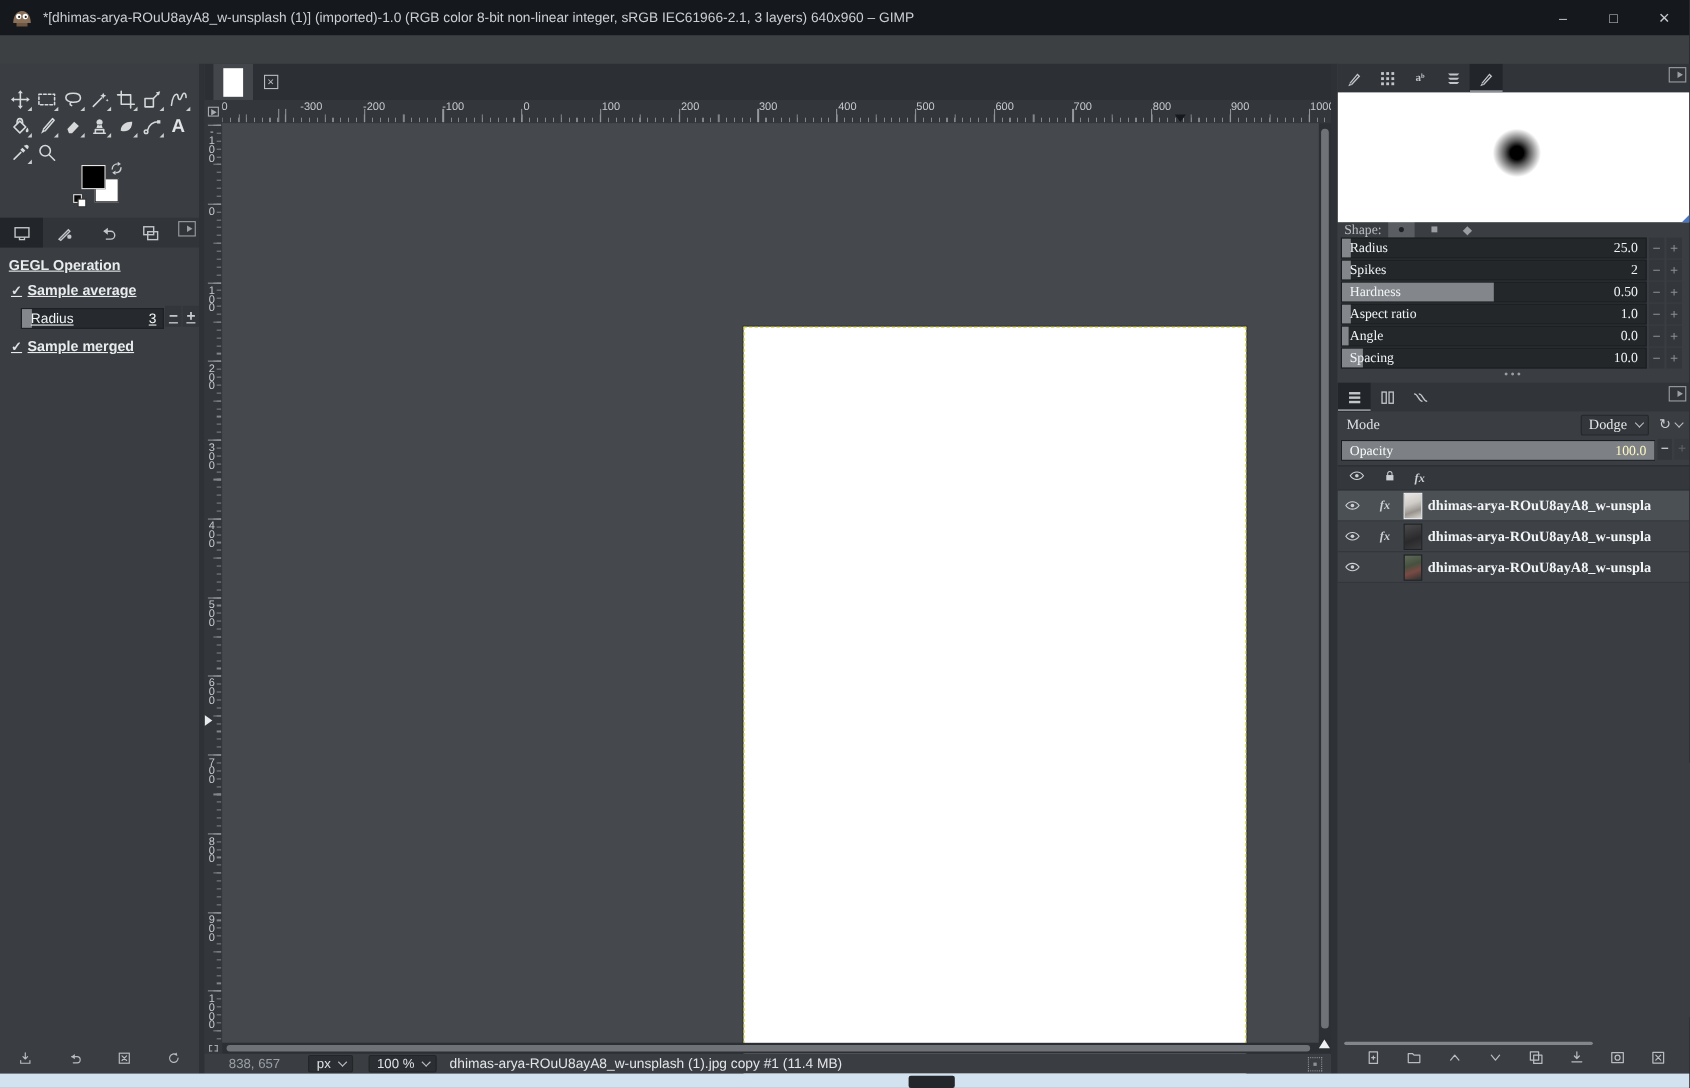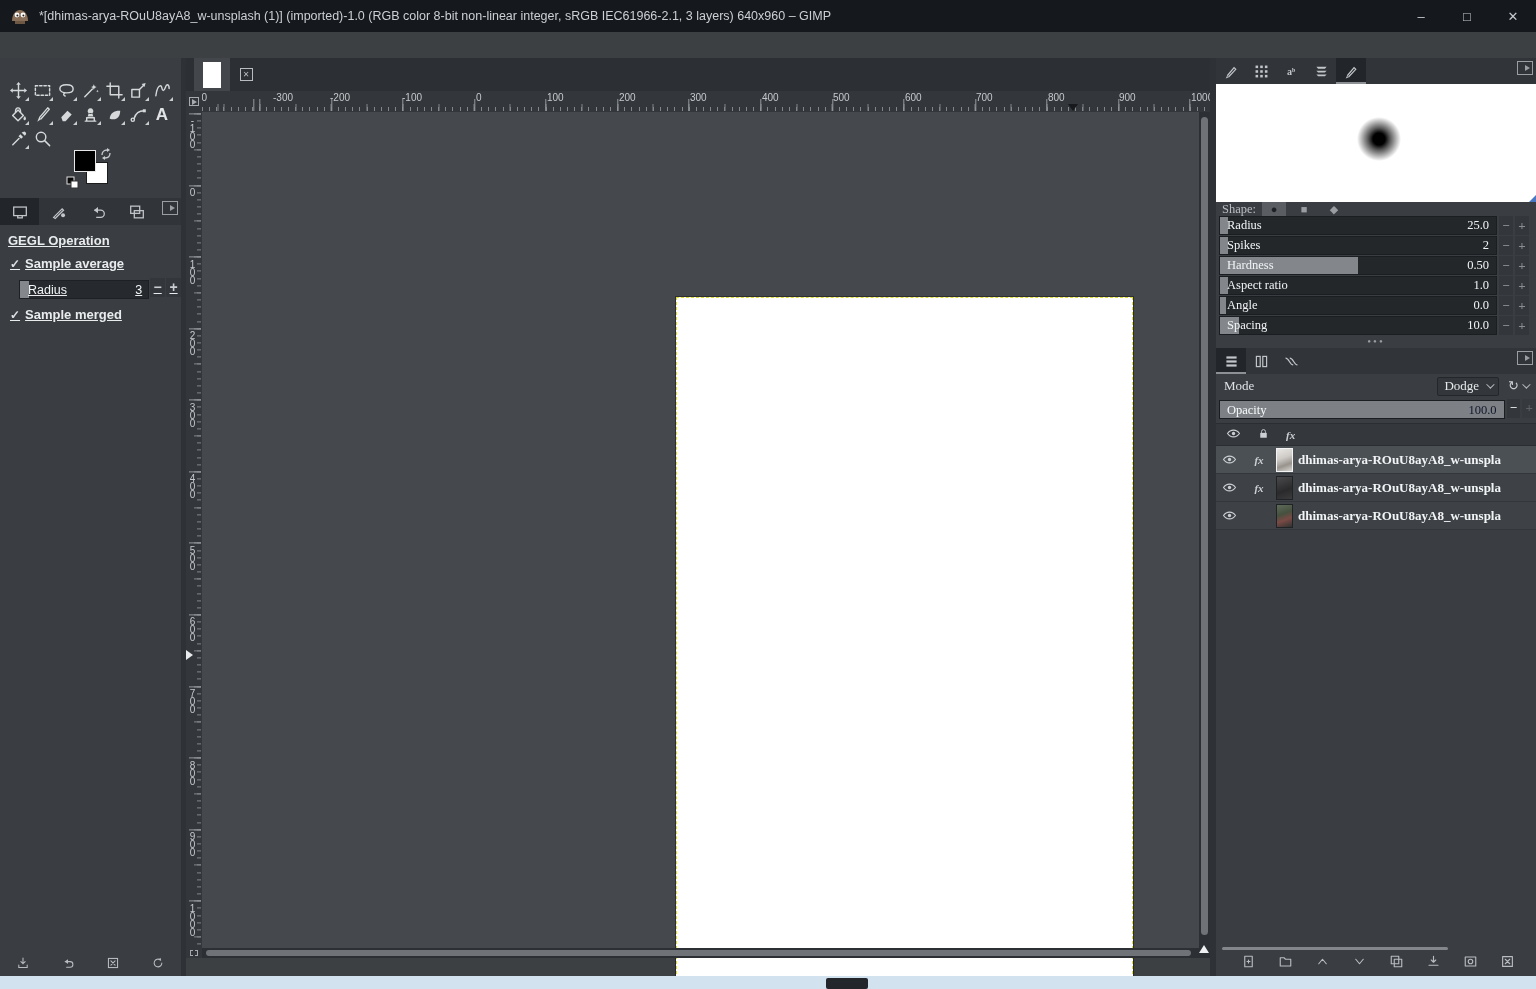--- a/index.html
+++ b/index.html
@@ -167,21 +167,21 @@
   .expander{clear:both;text-align:center;color:#9a9ea2;font-size:11px;letter-spacing:2px;height:12px;line-height:10px;}
 
   .ly-tabs{width:100%;height:26px;background:#31353a;display:flex;}
   .mode-row{height:24px;display:flex;align-items:center;padding:0 4px 0 8px;color:#dfe2e5;font-size:13px;}
   .mode-dd{margin-left:auto;height:19px;padding:0 6px;background:#33373b;border:1px solid #24272a;
       border-radius:2px;display:flex;align-items:center;gap:7px;color:#e6e8ea;}
   .mode-reset{margin-left:5px;height:19px;padding:0 4px;display:flex;align-items:center;gap:3px;color:#c9ccd0;font-size:13px;}
   .op-row{position:relative;height:19px;margin:2px 0 0 3px;width:292px;background:#7d8185;
       border:1px solid #1b1e21;display:flex;align-items:flex-end;float:left;}
   .op-row .slabel{margin-left:7px;font-size:12.5px;color:#f7f9fa;}
-  .op-row .sval{margin-left:auto;margin-right:7px;font-size:12.5px;color:#0f172a;}
+  .op-row .sval{margin-left:auto;margin-right:7px;font-size:12.5px;color:#fef9c3;}
   .dim{opacity:.45;}
 
   .locks-row{clear:both;height:23px;margin-top:4px;background:#34383c;border-top:1px solid #2a2d31;
       border-bottom:1px solid #2a2d31;display:flex;align-items:center;gap:16px;padding-left:10px;}
   .icon-eye svg{stroke:#cdd0d3;fill:none;stroke-width:1.4;}
   .icon-eye svg .f{fill:#cdd0d3;stroke:none;}
   .icon-lock svg .f{fill:#cdd0d3;stroke:none;}
   .icon-lock svg .o{stroke:#cdd0d3;fill:none;stroke-width:1.4;}
   .fxtag{color:#cdd0d3;font-size:11px;font-style:italic;font-weight:bold;}
 
@@ -477,20 +477,35 @@
   <div class="hscroll">
       <div class="hthumb"></div>
     </div>
   <div class="qmask">
       <div class="qm"></div>
     </div>
   <div class="scorner">
       <div class="up"></div>
     </div>
 
+  <div class="statusbar">
+    <span class="pos">838, 657</span>
+    <div class="sbtn">
+      <span>px</span>
+      <i class="chev"></i>
+    </div>
+    <div class="sbtn">
+      <span>100 %</span>
+      <i class="chev"></i>
+    </div>
+    <span class="fname">dhimas-arya-ROuU8ayA8_w-unsplash (1).jpg copy #1 (11.4 MB)</span>
+    <div class="navbtn">
+        <i></i>
+      </div>
+  </div>
 
   <div class="div-r"></div>
 
   <div class="right-dock">
     <div class="rd-tabs">
       <div class="rd-tab">
           <svg width="17" height="17" viewBox="0 0 20 20">
             <path d="M5 15l8-9.5 2 2-8.5 9"></path>
             <path class="f" d="M4.6 15.2l2.2 1.5-3.6 1.5z"></path>
           </svg>

